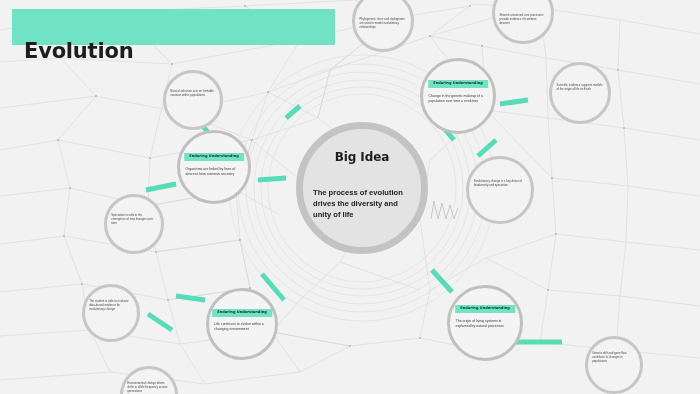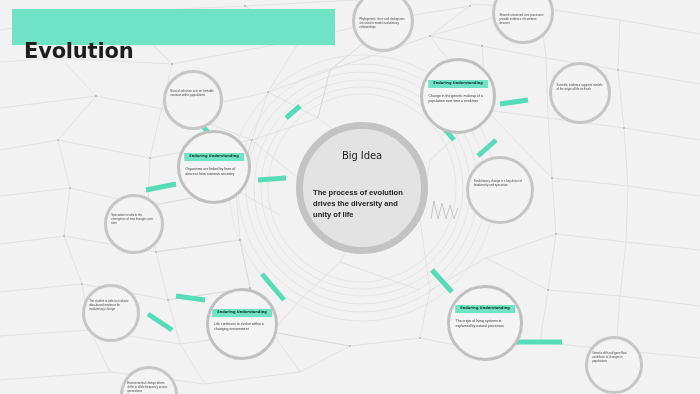--- a/index.html
+++ b/index.html
@@ -44,22 +44,22 @@
     white-space:nowrap;line-height:1;
   }
 
   
   #bigidea{
     left:296px;top:122px;width:132px;height:132px;
     border:7px solid #c3c3c3;background:#e3e3e3;z-index:5;
   }
   #bigidea .hd{
     position:absolute;left:0;right:0;top:21px;text-align:center;
-    font-family:"DejaVu Sans",sans-serif;font-weight:normal;
-    font-size:10px;color:#1d1d1d;letter-spacing:-.1px;
+    font-family:"DejaVu Sans",sans-serif;font-weight:bold;
+    font-size:12px;color:#1d1d1d;letter-spacing:-.1px;
   }
   #bigidea .body{
     top:58px;left:10px;right:10px;
     font-weight:bold;font-size:7.6px;line-height:1.45;color:#1d1d1d;
   }
 
   
   .eu{border:3px solid #c0c0c0;background:#f4f4f4;}
   .eu .tag{font-size:3.6px;padding:2.2px 5px;}
   .eu .body{font-size:3.5px;line-height:1.5;}

